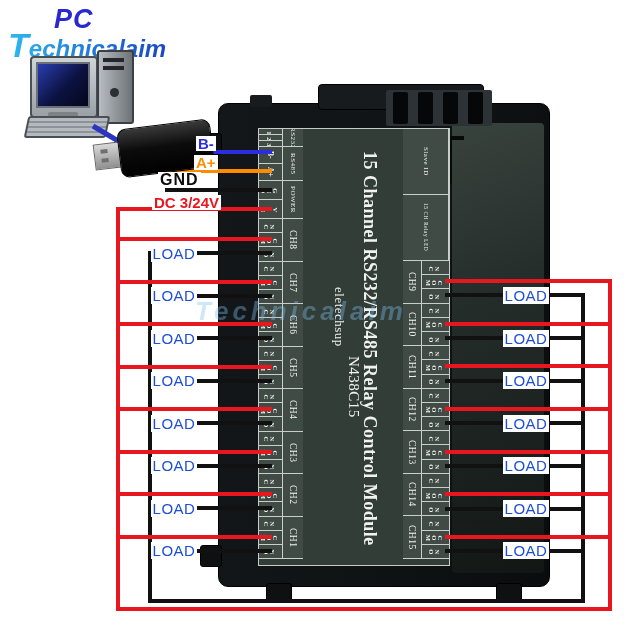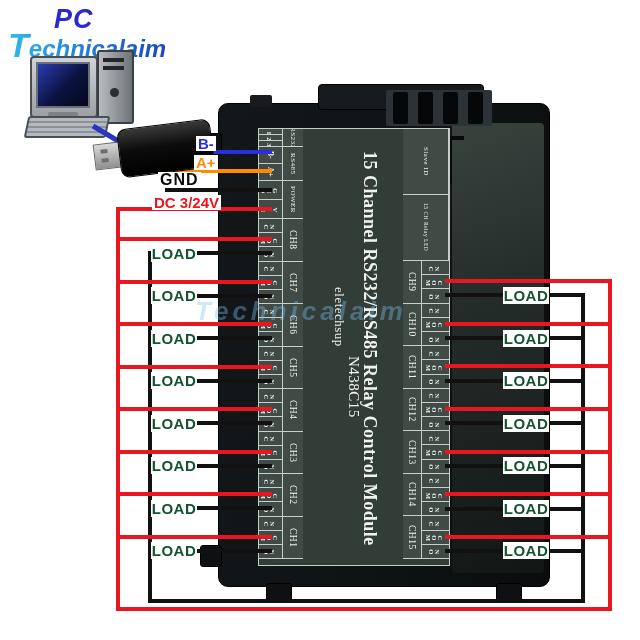--- a/index.html
+++ b/index.html
@@ -86,21 +86,21 @@
       font-size:6.5px;line-height:1;letter-spacing:-1px;font-weight:bold;}
   .pv{writing-mode:vertical-rl;font-size:7.5px;line-height:1;font-weight:bold;}
   #title{left:97px;top:7px;width:26px;height:424px;display:flex;align-items:center;justify-content:center;
          font-size:18px;font-weight:600;}
   #brandname{left:72px;top:146px;width:20px;height:84px;display:flex;align-items:center;font-size:13px;}
   #modelno{left:86px;top:222px;width:22px;height:72px;display:flex;align-items:center;font-size:15px;}
   #watermark{left:195px;top:296px;width:270px;font-size:26px;font-style:italic;font-weight:bold;
              color:rgba(125,195,240,.38);letter-spacing:4px;}
 
   
-  .load{width:46px;height:17px;background:#fff;color:#14532d;font-weight:bold;font-size:15px;
+  .load{width:46px;height:17px;background:#fff;color:#1d4ed8;font-weight:normal;font-size:15px;
         line-height:17px;text-align:center;letter-spacing:0.5px;}
   svg{position:absolute;left:0;top:0;}
 </style>
 </head>
 <body>
 
 <div id="stage">
 
   <div class="abs" id="logo">
     <span class="pc">PC</span>

